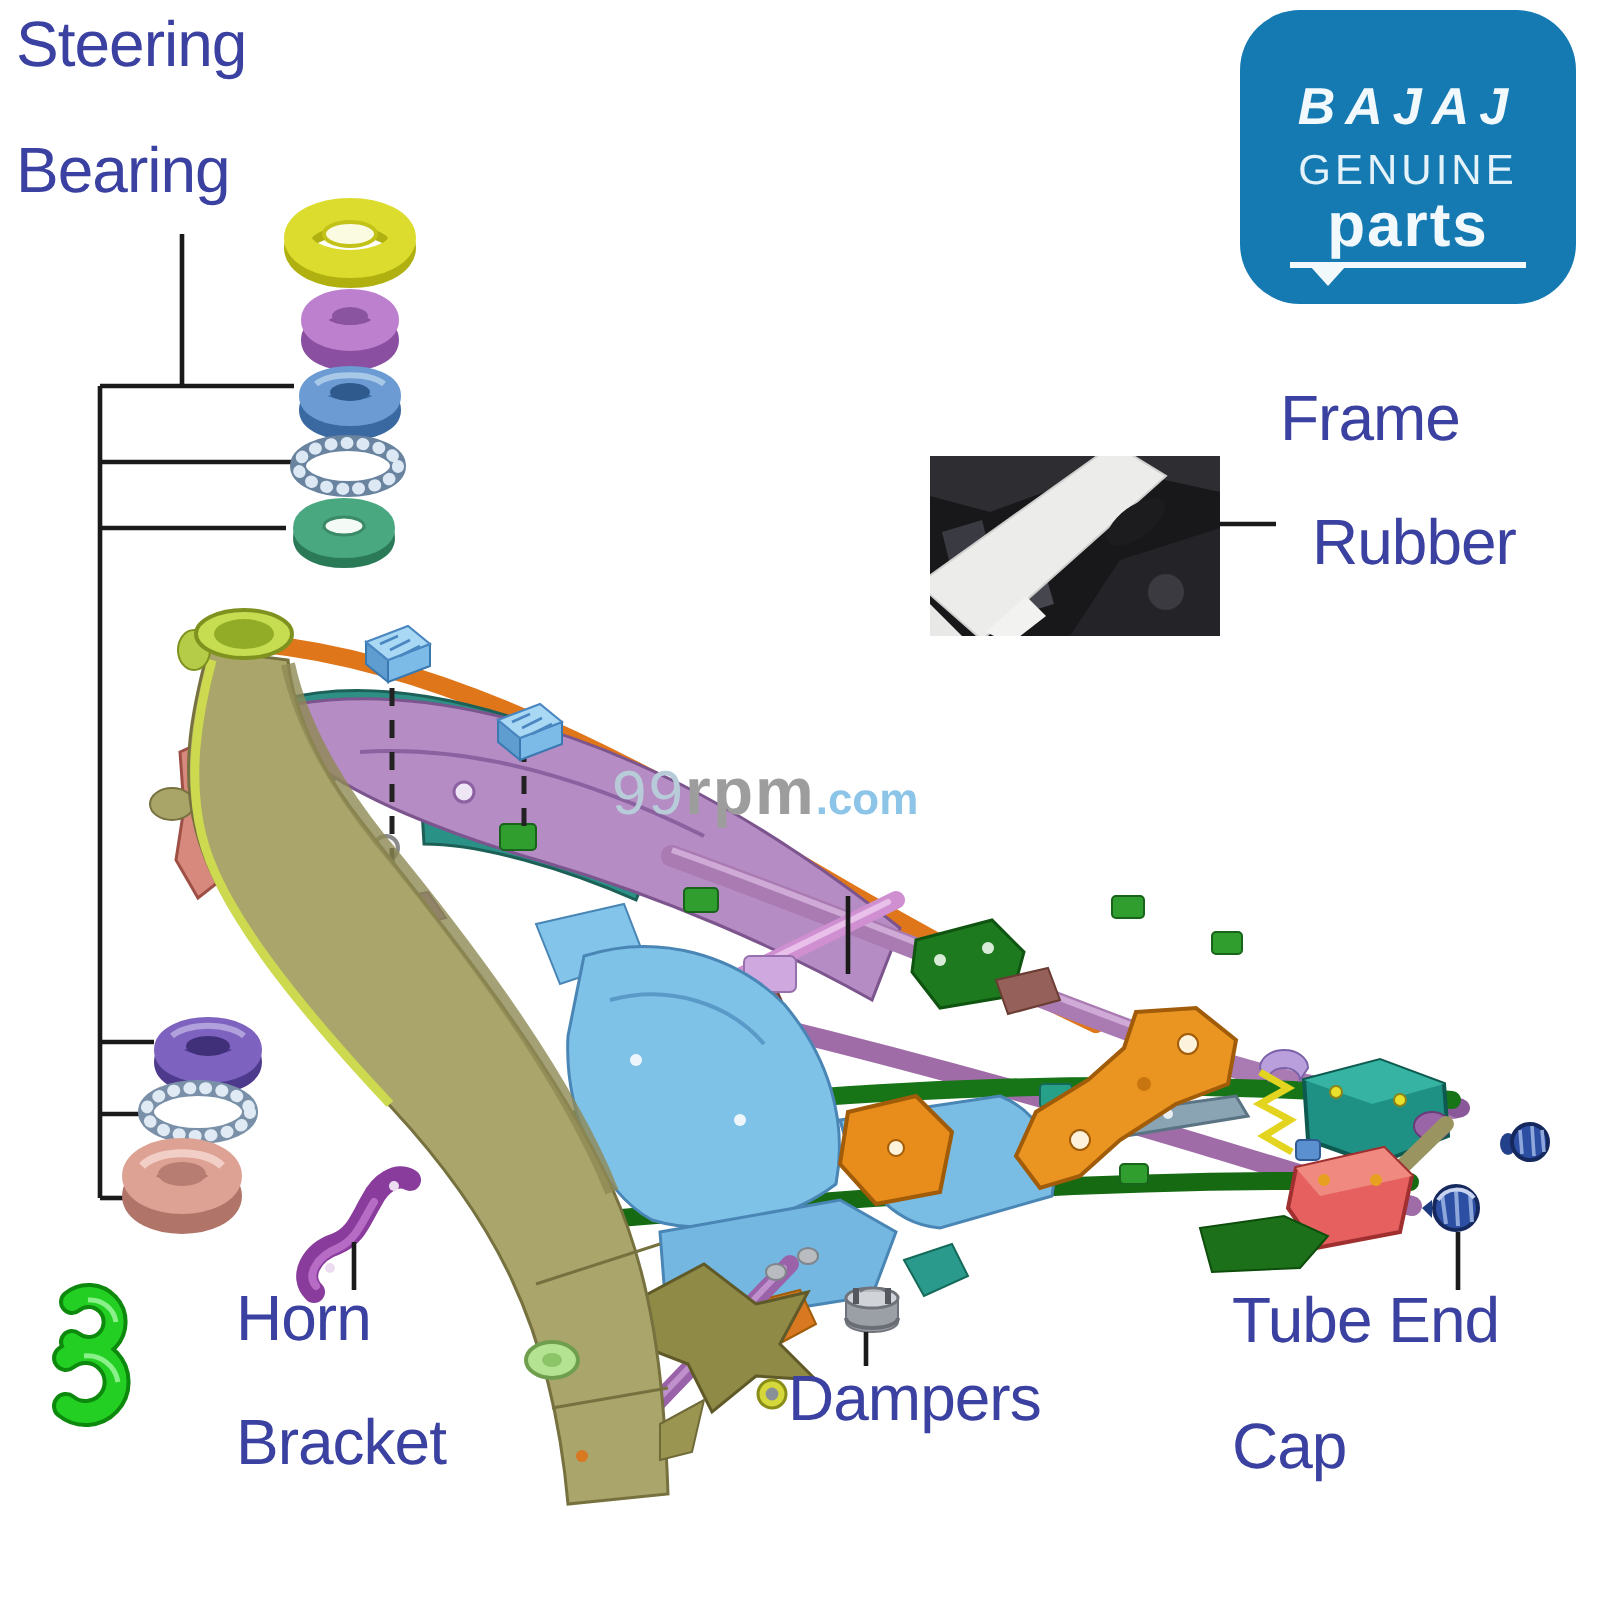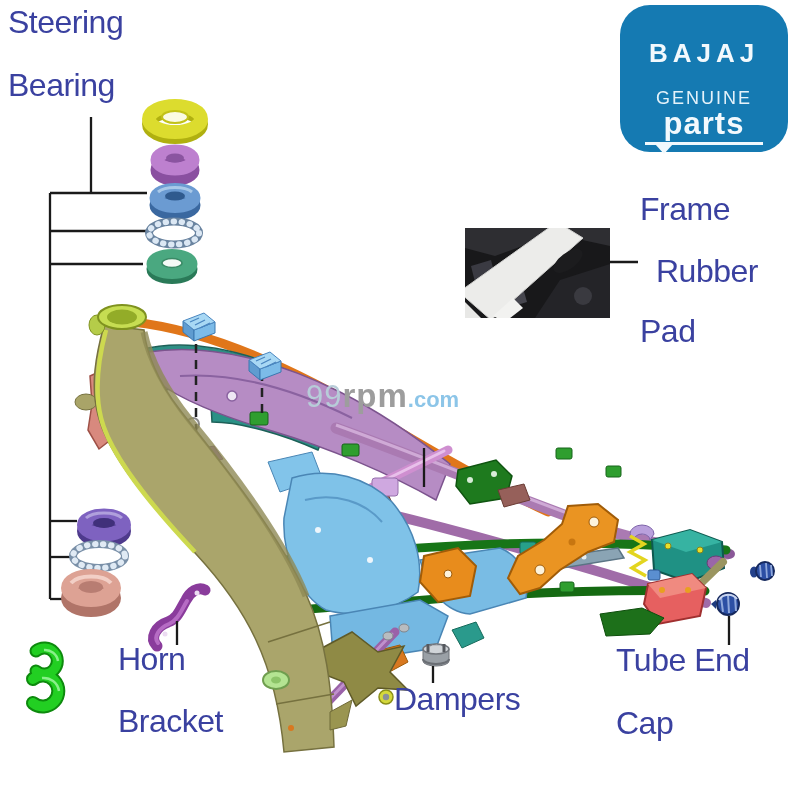--- a/index.html
+++ b/index.html
@@ -21,22 +21,22 @@
   .wm-num{font-size:31px;color:var(--wm-num);font-weight:400;letter-spacing:1px;text-align:center;}
   .wm-rpm{font-size:33px;color:var(--wm-rpm);font-weight:700;letter-spacing:1px;}
   .wm-com{font-size:22px;color:var(--wm-com);font-weight:700;}
   
   .logo{
     position:absolute;left:620px;top:5px;width:168px;height:147px;
     background:var(--logo-bg);border-radius:30px;color:var(--logo-text);
     display:flex;flex-direction:column;align-items:center;justify-content:flex-start;
     padding-top:35px;box-sizing:border-box;
   }
-  .logo-brand{font-size:26px;font-weight:800;letter-spacing:5px;line-height:1;}
-  .logo-genuine{font-size:18px;font-weight:500;letter-spacing:2px;line-height:1;margin-top:23px;color:#e4f2fa;}
+  .logo-brand{font-size:26px;font-weight:800;letter-spacing:5px;line-height:1;font-style:italic;}
+  .logo-genuine{font-size:21px;font-weight:500;letter-spacing:2px;line-height:1;margin-top:9px;color:#e4f2fa;}
   .logo-parts{font-size:31px;font-weight:800;letter-spacing:1px;line-height:1;margin-top:1px;}
   .logo-underline{position:relative;width:118px;height:0;border-top:3px solid var(--logo-text);margin-top:3px;}
   .logo-arrow{
     position:absolute;left:10px;top:-1px;width:0;height:0;
     border-left:9px solid transparent;border-right:9px solid transparent;
     border-top:10px solid var(--logo-text);
   }
   
   .pad-photo{position:absolute;left:465px;top:228px;width:145px;height:90px;overflow:hidden;}
 </style>
@@ -283,21 +283,20 @@
     <div class="logo-underline">
       <span class="logo-arrow"></span>
     </div>
   </div>
 
   <div class="label" style="left:8px;top:6px">Steering</div>
   <div class="label" style="left:8px;top:69px">Bearing</div>
 
   <div class="label" style="left:640px;top:193px">Frame</div>
   <div class="label" style="left:656px;top:255px">Rubber</div>
-  <div class="label" style="left:640px;top:315px">Pad</div>
 
 
   <div class="label" style="left:118px;top:643px">Horn</div>
   <div class="label" style="left:118px;top:705px">Bracket</div>
 
   <div class="label" style="left:394px;top:683px">Dampers</div>
 
   <div class="label" style="left:616px;top:644px">Tube End</div>
   <div class="label" style="left:616px;top:707px">Cap</div>
 

